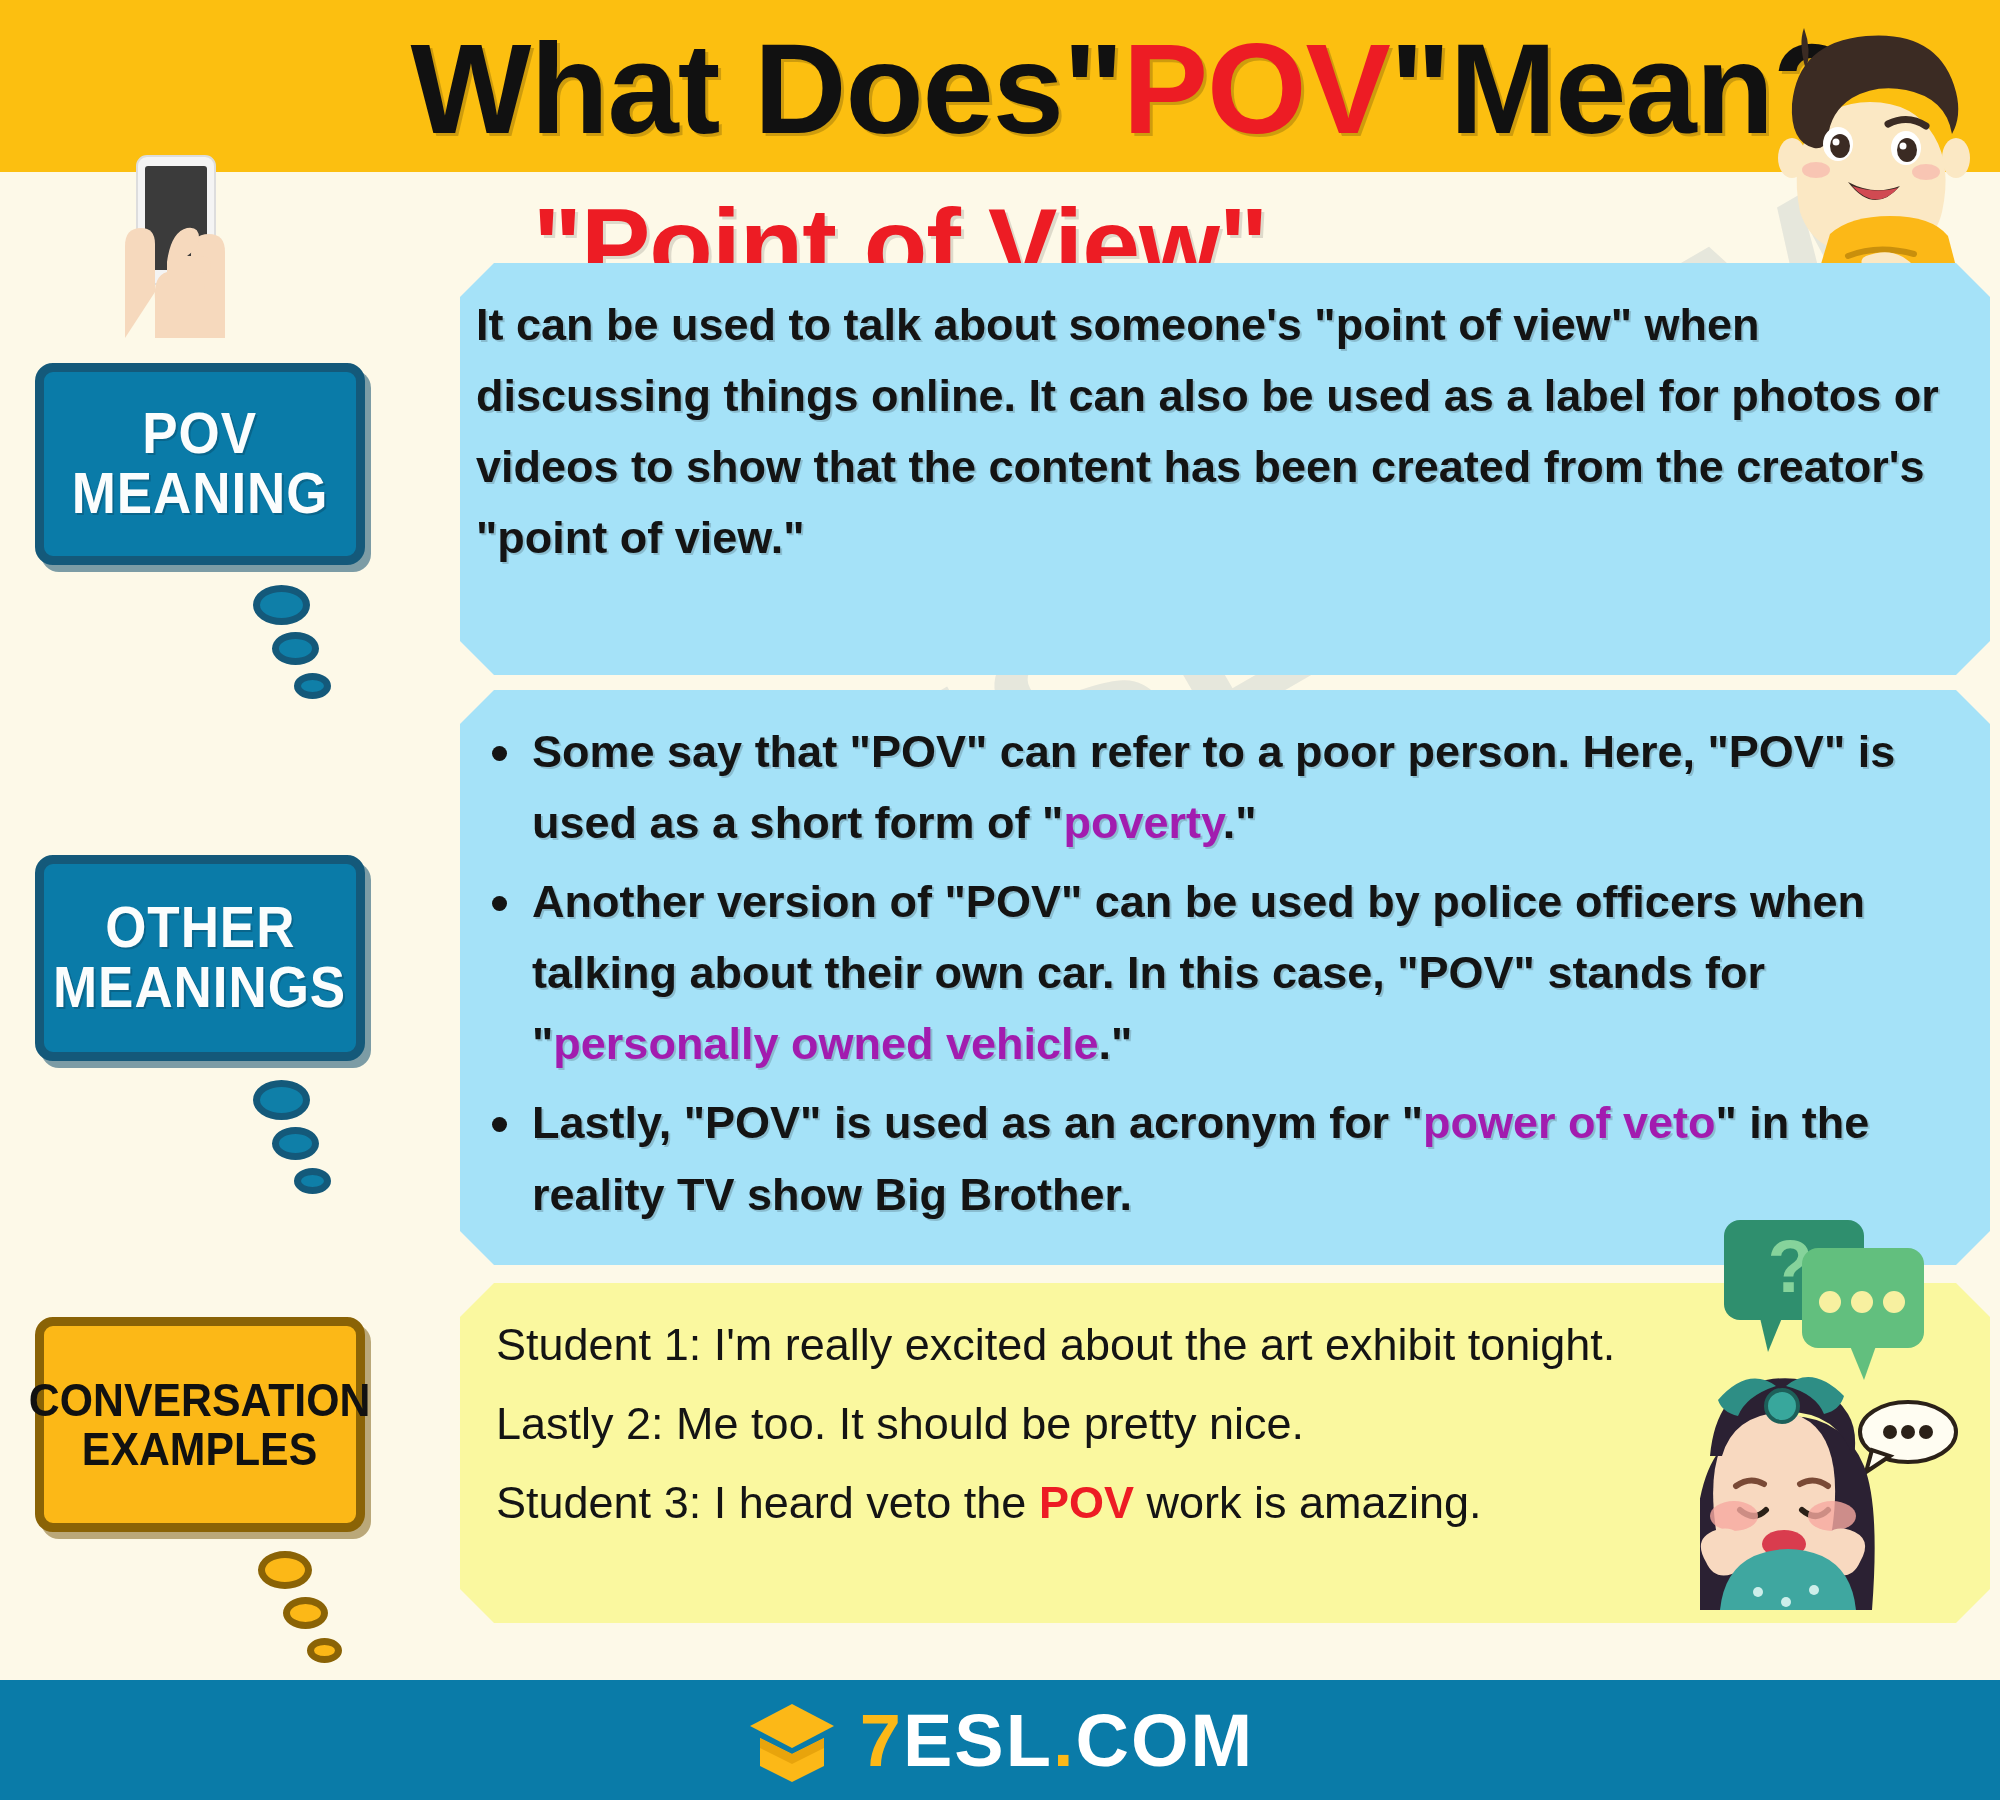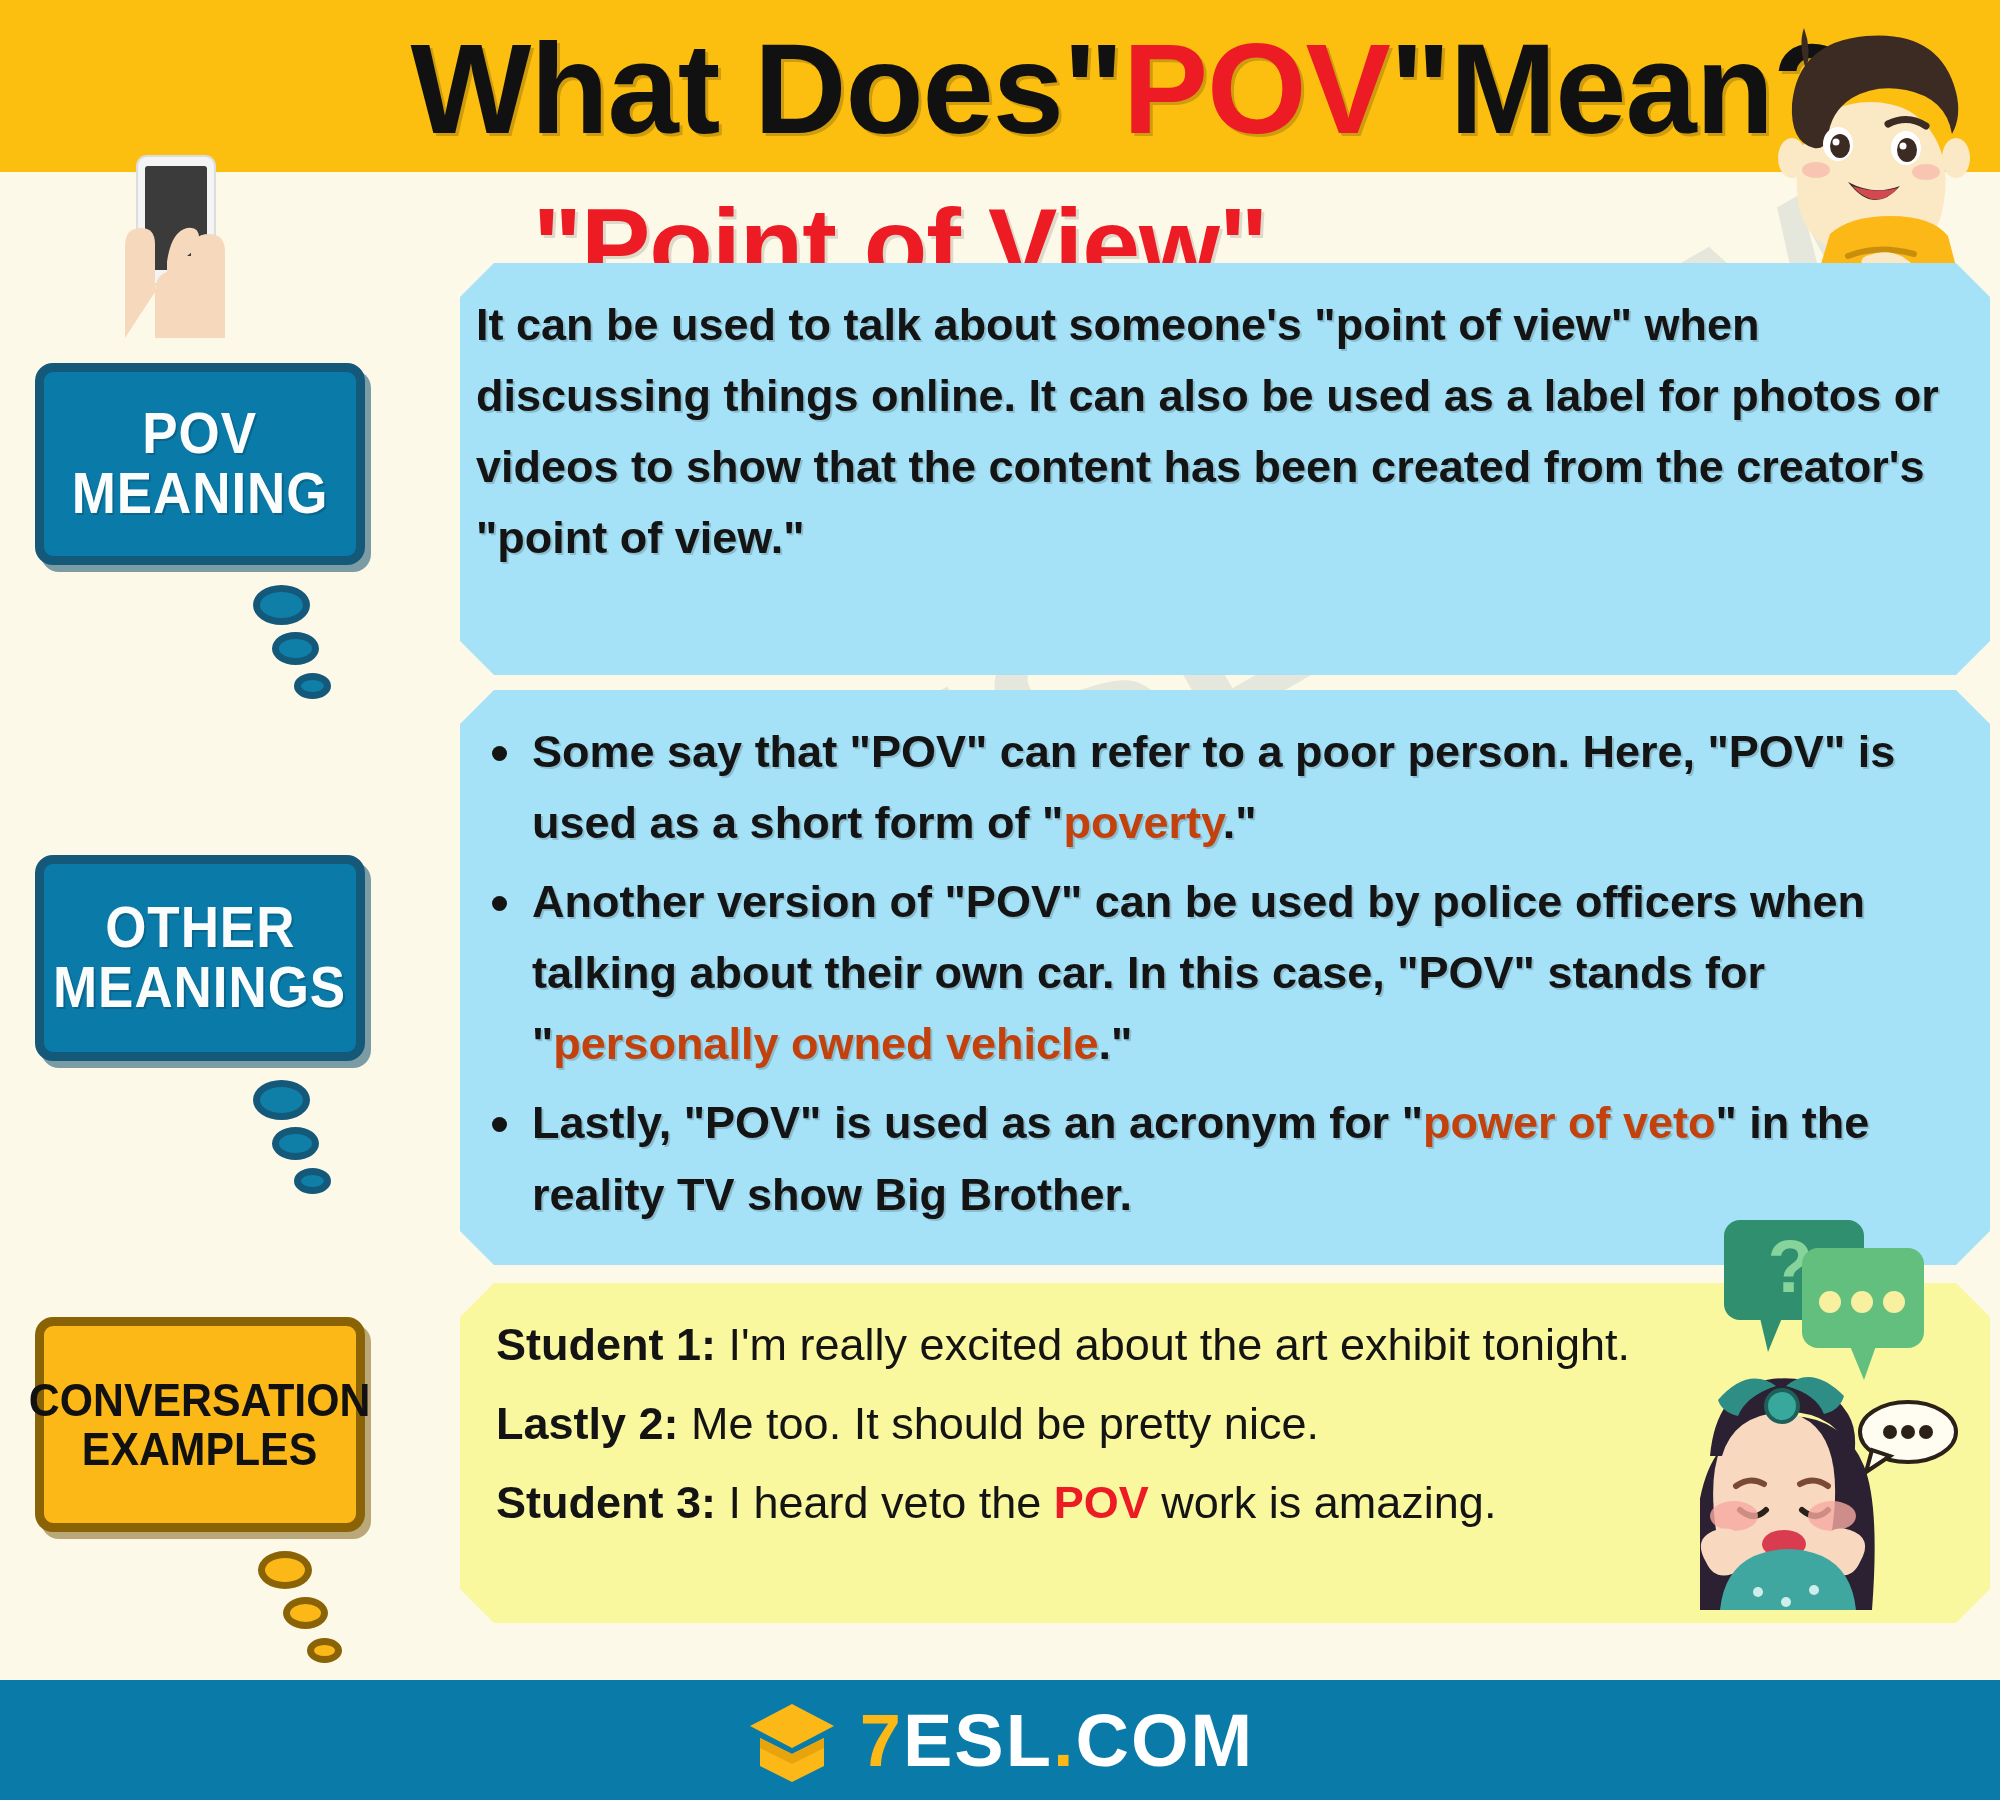--- a/index.html
+++ b/index.html
@@ -108,27 +108,27 @@
   ul.bullets{margin:0;padding:0 0 0 56px;list-style:none;}
   ul.bullets li{
     position:relative;margin:0 0 8px 0;
     font-size:45px;font-weight:bold;color:#141414;line-height:1.58;
     text-shadow:2px 2px 0 rgba(0,0,0,0.16);
   }
   ul.bullets li:before{
     content:"";position:absolute;left:-40px;top:30px;
     width:15px;height:15px;border-radius:50%;background:#141414;
   }
-  ul.bullets li .red{color:#c2410c;}
+  ul.bullets li .red{color:#a21caf;}
 
   .conv-line{
     font-size:45px;color:#141414;line-height:1.62;margin-bottom:6px;
     font-family:"Liberation Sans", sans-serif;
   }
-  .conv-line .spk{font-weight:bold;}
+  .conv-line .spk{font-weight:normal;}
   .conv-line .red{color:#ed1c24;font-weight:bold;}
 
   
   .footer{
     position:absolute;left:0;top:1680px;width:2000px;height:120px;
     background:#0a7ba8;
     display:flex;align-items:center;justify-content:center;
   }
   .logo-wrap{display:flex;align-items:center;gap:22px;}
   .logo-text{

